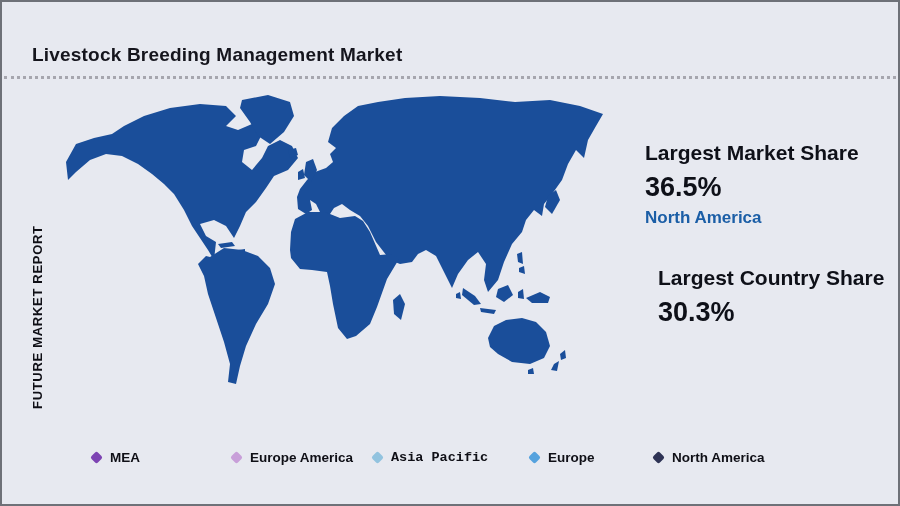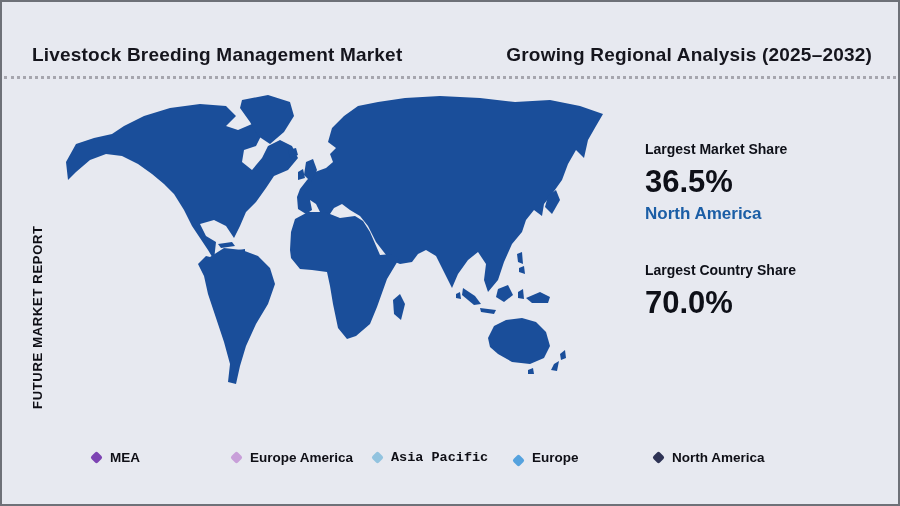--- a/index.html
+++ b/index.html
@@ -1,49 +1,48 @@
 <!DOCTYPE html>
 <html style="--map-fill: #1a4e9a;"><head>
 <meta charset="utf-8">
 <style>
   html,body{margin:0;padding:0;background:#c9ccd4;}
   .frame{
     position:relative;width:900px;height:506px;box-sizing:border-box;
     background:#e7e9f0;border:2px solid #6e7178;overflow:hidden;
     font-family:"Liberation Sans",sans-serif;
   }
-  .titles{position:absolute;left:30px;right:26px;top:42px;display:flex;justify-content:space-between;}
+  .titles{position:absolute;left:30px;right:26px;top:42px;display:flex;}
   .title{font-size:19px;font-weight:800;color:#15151d;letter-spacing:.2px;white-space:nowrap;}
   .divider{position:absolute;left:2px;right:2px;top:74px;border-top:3px dotted #a6a6ae;height:0;}
   .side-label{
     position:absolute;left:28px;top:192px;height:246px;display:flex;align-items:center;justify-content:center;
     writing-mode:vertical-rl;transform:rotate(180deg);
     font-size:13px;font-weight:800;letter-spacing:.7px;color:#0f0f16;white-space:nowrap;
   }
   .map{position:absolute;left:58px;top:90px;}
   .map-land{fill:var(--map-fill,#1a4e9a);stroke:none;}
   .stats{position:absolute;left:643px;top:139px;width:250px;}
   .stat-block{margin:0;}
-  .stat-block + .stat-block{margin-top:38px;}
-  .stat-label{font-size:14px;font-weight:800;color:#0e1018;}
-  .stat-value{font-size:31px;font-weight:800;color:#0e1018;margin-top:9px;line-height:1;}
+  .stat-block + .stat-block{margin-top:38px;margin-left:13px;}
+  .stat-label{font-size:21px;font-weight:800;color:#0e1018;}
+  .stat-value{font-size:27px;font-weight:800;color:#0e1018;margin-top:9px;line-height:1;}
   .stat-region{font-size:17px;font-weight:800;color:#1b5ea6;margin-top:7px;}
   .legend-item{position:absolute;top:448px;display:flex;align-items:center;gap:9px;}
   .legend-dot{width:9px;height:9px;transform:rotate(45deg);border-radius:2px;flex:0 0 auto;}
   .legend-label{font-size:13.5px;font-weight:800;color:#0f0f16;white-space:nowrap;}
-  .li-0{left:90px;gap:9px;} .li-1{left:230px;} .li-2{left:371px;font-family:Liberation Mono, monospace;} .li-3{left:512px;align-items:flex-end;} .li-4{left:652px;}
+  .li-0{left:90px;gap:9px;} .li-1{left:230px;} .li-2{left:371px;font-family:Liberation Mono, monospace;} .li-3{left:528px;} .li-4{left:652px;}
 </style>
 </head>
 <body>
 
 <div class="frame">
 
   <div class="titles">
     <div class="title">Livestock Breeding Management Market</div>
-    <div class="title">Growing Regional Analysis (2025–2032)</div>
   </div>
 
   <div class="divider"></div>
 
   <div class="side-label">FUTURE MARKET REPORT</div>
 
   <div class="map">
     <svg width="562" height="312" viewBox="0 0 562 312" aria-hidden="true">
 
       <path class="map-land" d="M8,88 L6,70 L16,52 L34,46 L52,42 L64,34 L84,24 L110,16 L140,12 L166,14 L176,24 L166,34 L178,38 L192,32 L202,42 L196,54 L184,58 L182,70 L192,78 L202,66 L208,54 L220,48 L232,54 L238,66 L228,78 L214,84 L206,96 L196,110 L186,120 L180,134 L174,146 L166,134 L154,128 L140,132 L146,144 L156,150 L154,168 L148,158 L140,146 L132,134 L124,118 L114,102 L104,92 L92,82 L78,72 L62,64 L46,62 L30,68 L16,80 Z"></path>
@@ -86,21 +85,21 @@
   </div>
 
   <div class="stats">
     <div class="stat-block">
       <div class="stat-label">Largest Market Share</div>
       <div class="stat-value">36.5%</div>
       <div class="stat-region" style="color: rgb(27, 94, 166);">North America</div>
     </div>
     <div class="stat-block">
       <div class="stat-label">Largest Country Share</div>
-      <div class="stat-value">70.0%</div>
+      <div class="stat-value">30.3%</div>
     </div>
   </div>
 
   <div class="legend-item li-0">
     <span class="legend-dot" style="background: rgb(125, 68, 179);"></span>
     <span class="legend-label">MEA</span>
   </div>
   <div class="legend-item li-1">
     <span class="legend-dot" style="background: rgb(200, 159, 217);"></span>
     <span class="legend-label">Europe America</span>

